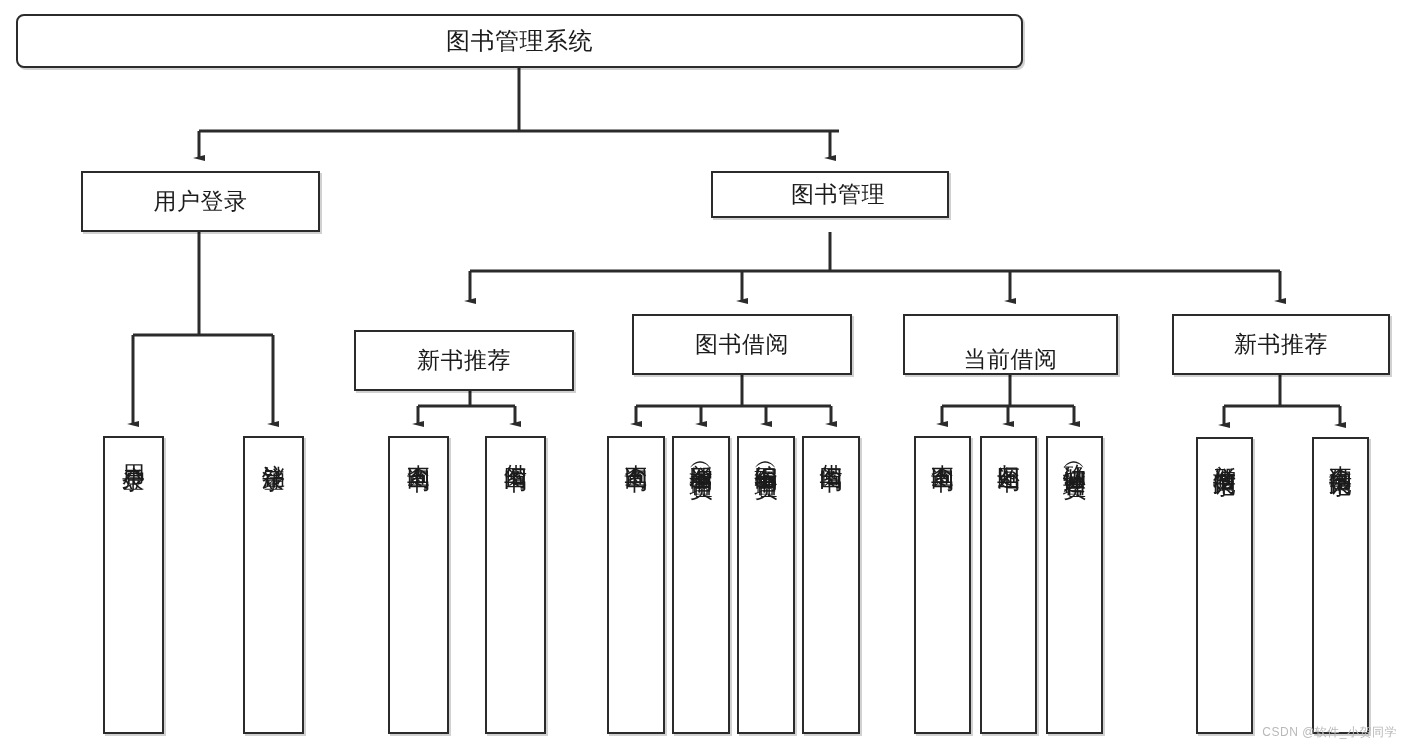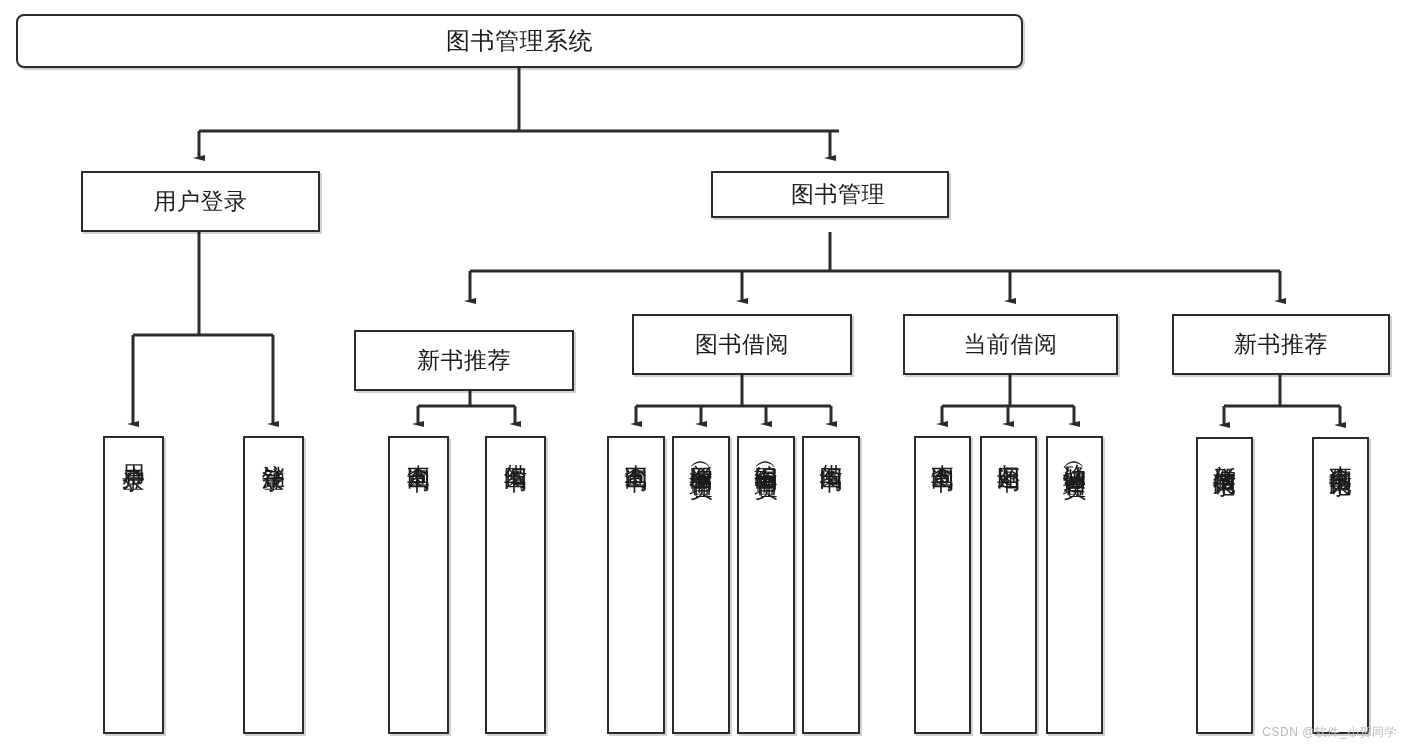--- a/index.html
+++ b/index.html
@@ -133,21 +133,21 @@
   <div class="node" style="left:711px; top:171px; width:238px; height:47px;padding-left:16px;">
     <span class="label">图书管理</span>
   </div>
 
   <div class="node" style="left:354px; top:314px; width:220px; height:61px;margin-top:16px;">
     <span class="label">新书推荐</span>
   </div>
   <div class="node" style="left:632px; top:314px; width:220px; height:61px;">
     <span class="label">图书借阅</span>
   </div>
-  <div class="node" style="left:903px; top:314px; width:215px; height:61px;">
+  <div class="node" style="left:903px; top:314px; width:215px; height:61px;align-items:flex-end;">
     <span class="label">当前借阅</span>
   </div>
   <div class="node" style="left:1172px; top:314px; width:218px; height:61px;">
     <span class="label">新书推荐</span>
   </div>
 
   <div class="node vert" style="left:103px; top:436px; width:61px; height:298px;">
     <span class="label">用户登录</span>
   </div>
   <div class="node vert" style="left:243px; top:436px; width:61px; height:298px;">

